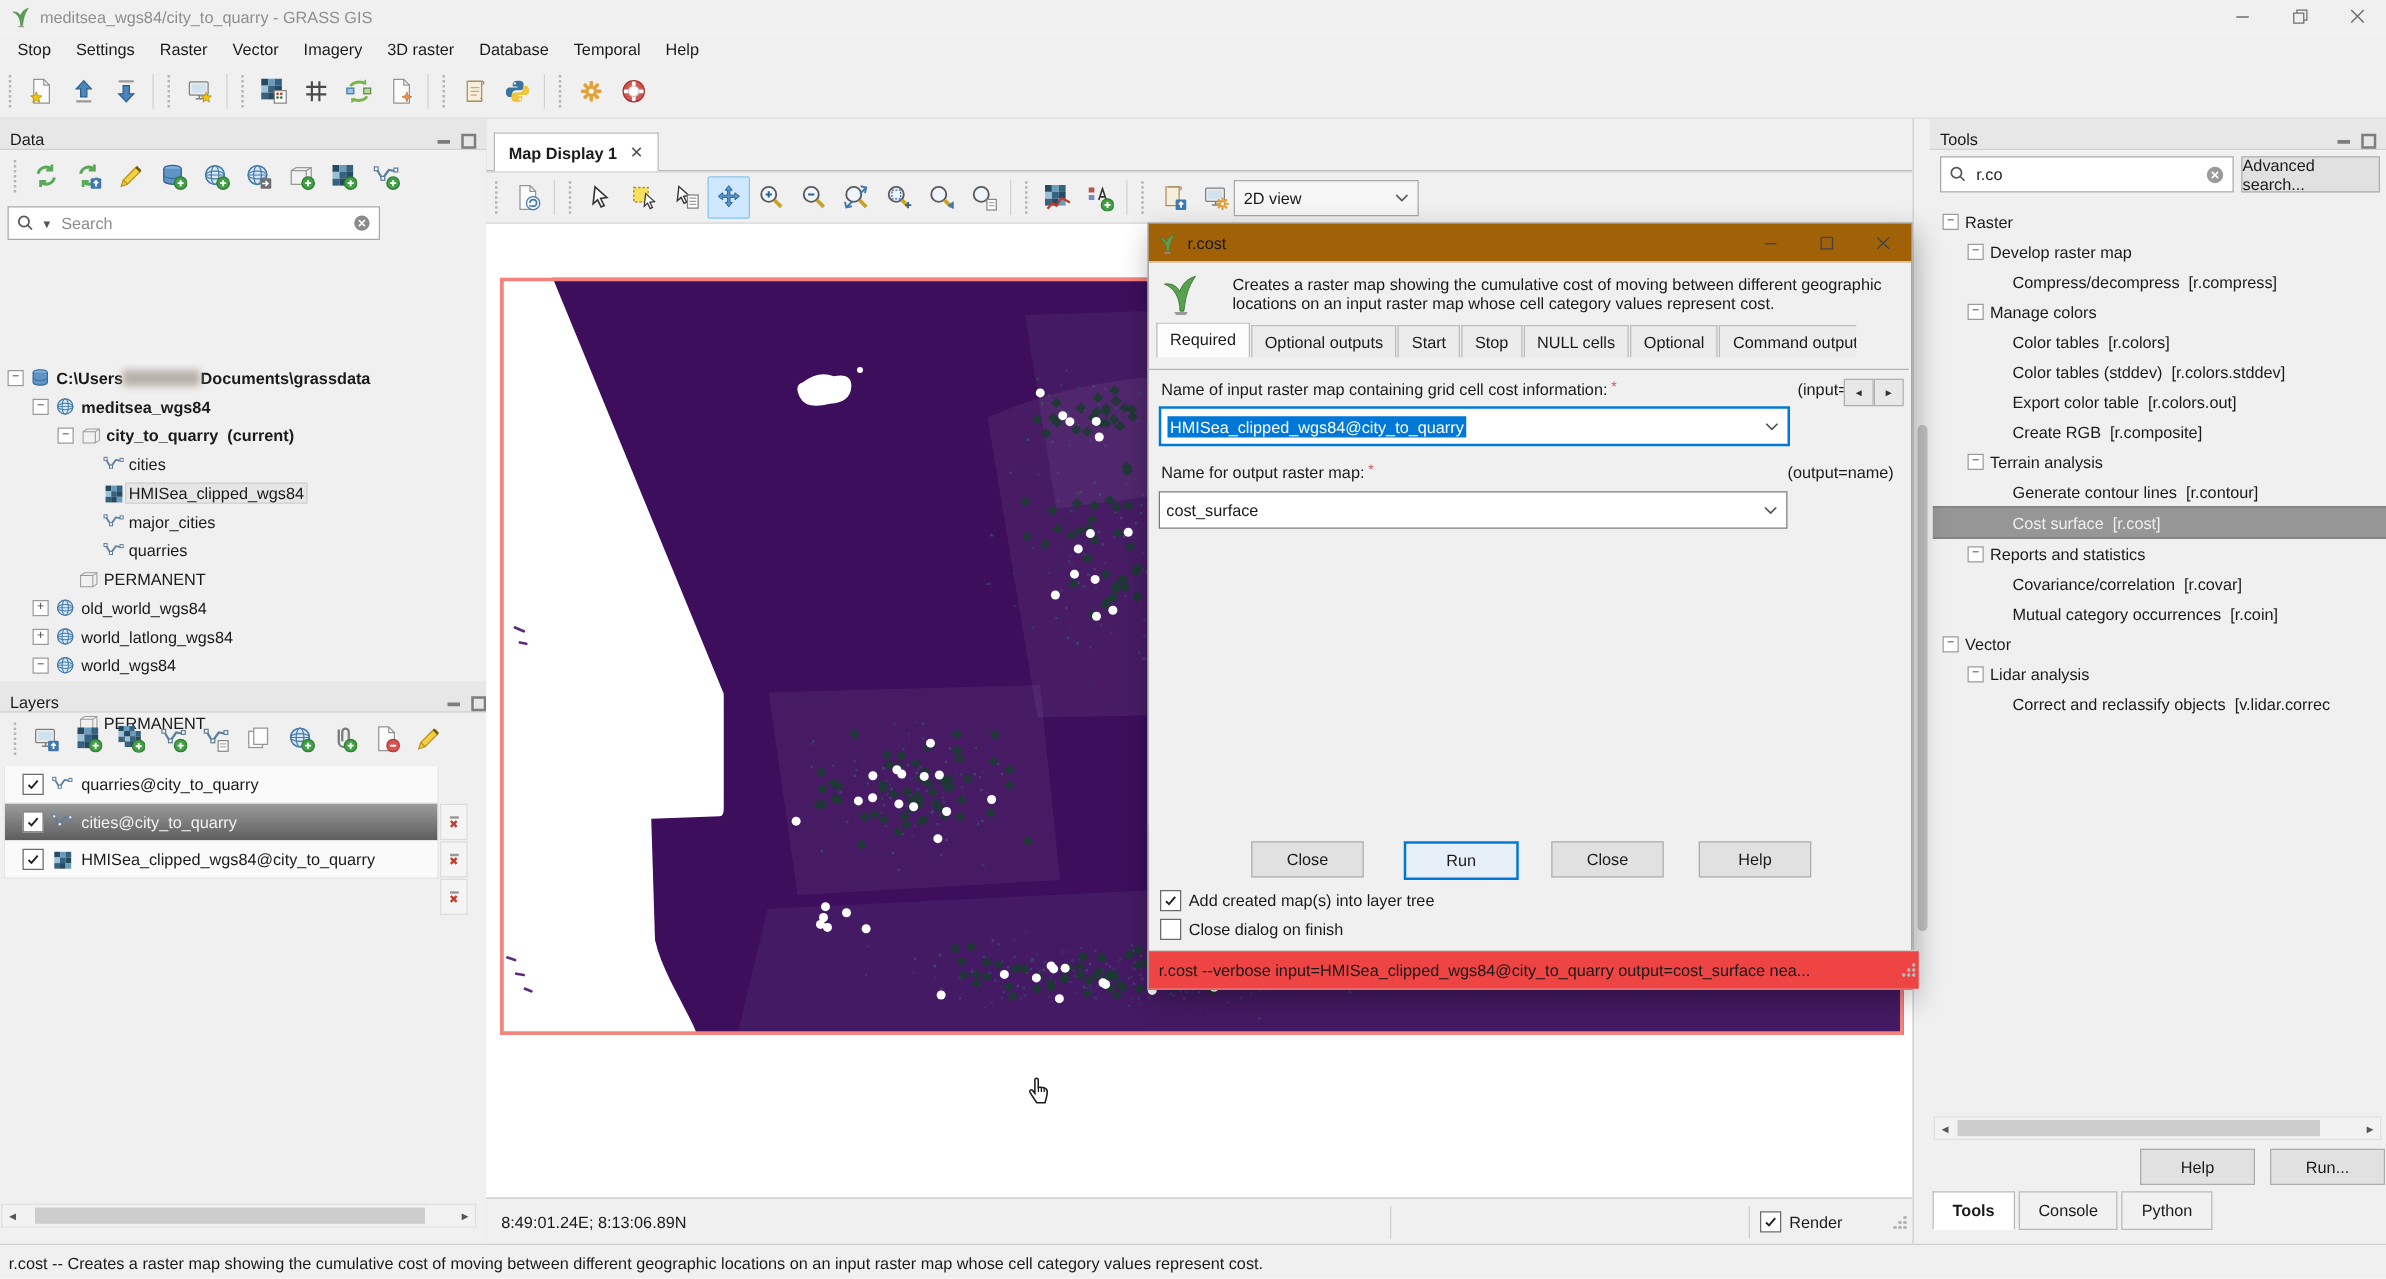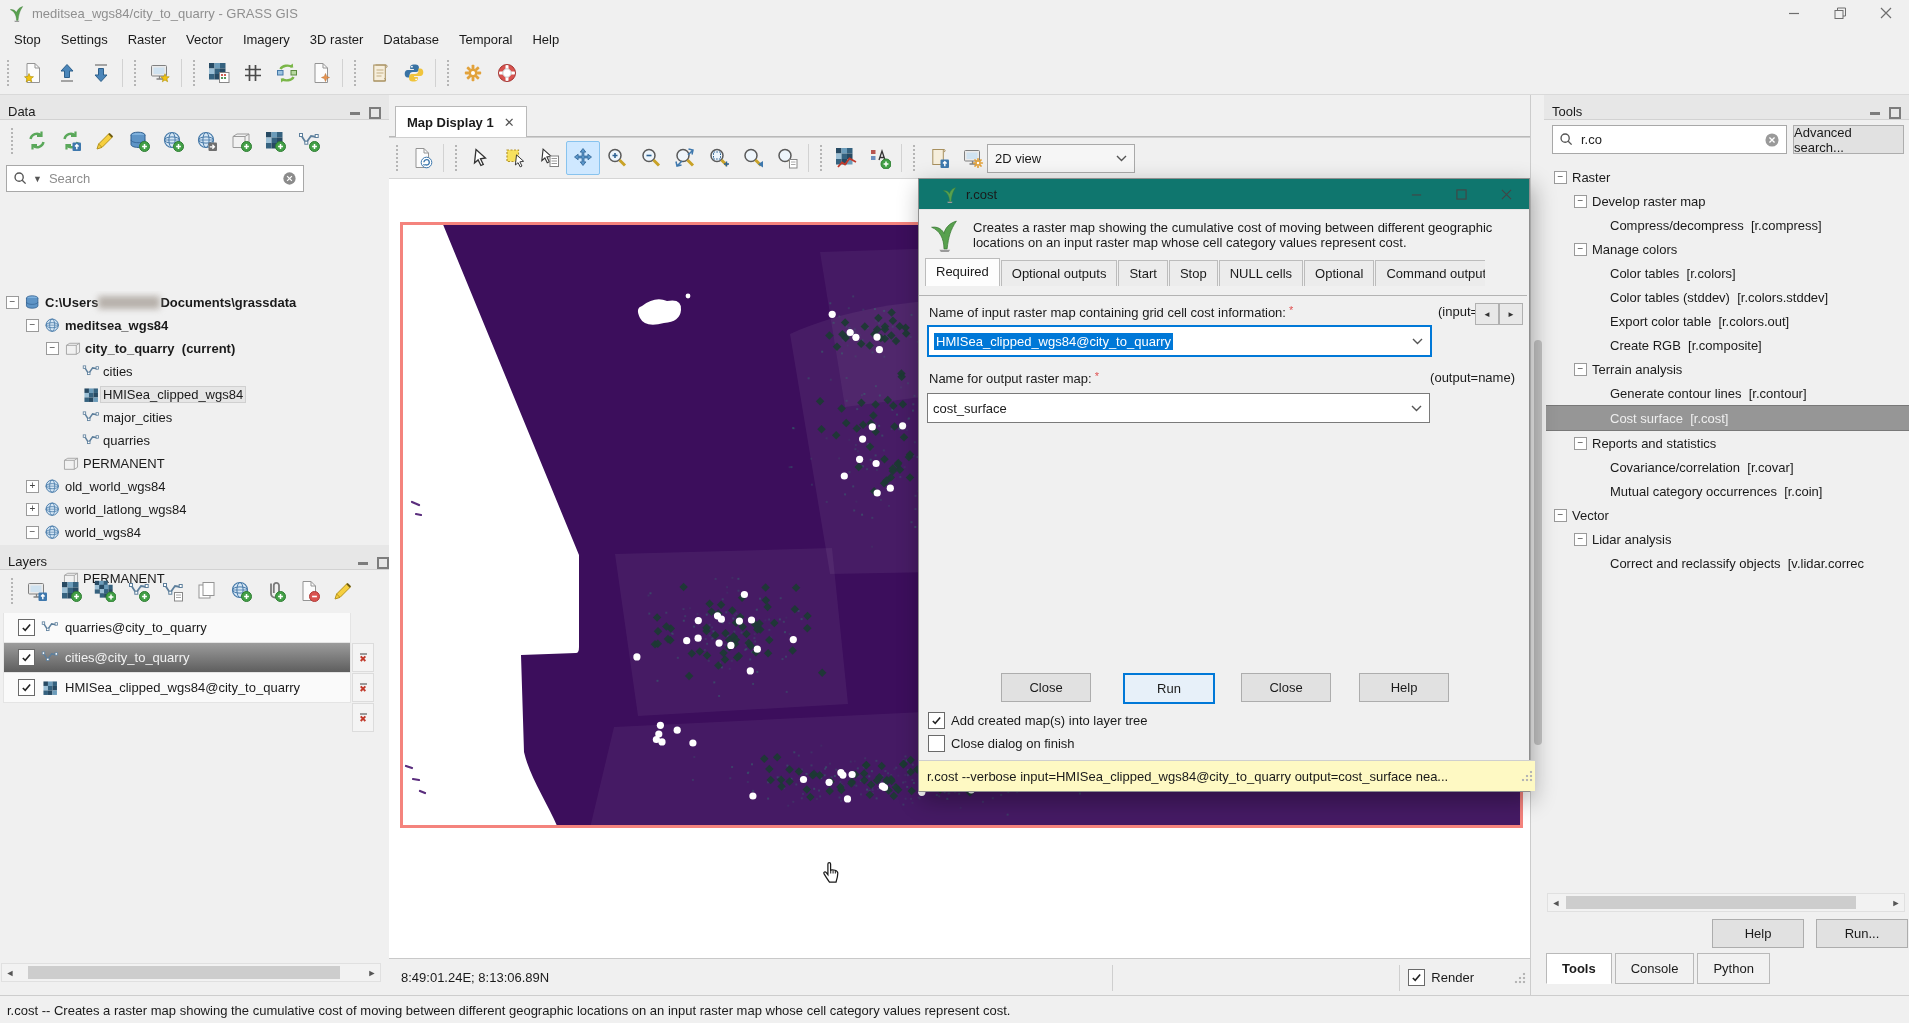--- a/index.html
+++ b/index.html
@@ -79,40 +79,40 @@
 .ttrow{display:flex;align-items:center;height:24px;white-space:pre}
 .ttrow.sel{background:#969696;color:#efefef;border-top:1px solid #787878;border-bottom:1px solid #787878}
 .btn{background:#e1e1e1;border:1px solid #adadad;display:flex;align-items:center;justify-content:center;font:inherit}
 .btn.primary{border:2px solid #0078d7;background:#e7f0f9}
 #toolsbtns{position:absolute;top:824px;left:0;width:365px}
 #toolstabs{position:absolute;left:2px;top:858px;display:flex;align-items:flex-end}
 .btab{padding:7px 15px;border:1px solid #b9b9b9;background:#f1f1f1;margin-right:3px}
 .btab.active{background:#fff;font-weight:bold;border-bottom:1px solid #fff}
 
 #dialog{position:absolute;left:918px;top:178px;width:610px;height:612px;background:#f0f0f0;border:1px solid #8f8f8f;box-shadow:3px 8px 22px rgba(0,0,0,.32);z-index:20}
-.dtitle{height:30px;background:#0f766e;display:flex;align-items:center;padding-left:22px;gap:8px;border-bottom:1px solid #e4e4e4}
+.dtitle{height:30px;background:#a16207;display:flex;align-items:center;padding-left:6px;gap:8px;border-bottom:1px solid #e4e4e4}
 .dwb{width:45px;height:30px;display:flex;align-items:center;justify-content:center;color:#444}
-.ddesc{display:flex;gap:12px;padding:8px 8px 6px 8px;align-items:center}
+.ddesc{display:flex;gap:25px;padding:8px 8px 6px 8px;align-items:center}
 .ddesc .lines{width:520px;overflow:hidden}
 .ddesc .ln{white-space:nowrap;overflow:hidden}
 #dtabs{position:relative;height:28px;display:flex;align-items:flex-end;padding-left:6px;width:560px;overflow:hidden}
 .dtab{padding:5px 10px;border:1px solid #bcbcbc;background:#ececec;margin-right:1px;white-space:nowrap;border-bottom:none}
 .dtab.active{background:#fdfdfd;font-weight:normal;padding-bottom:7px}
 .tabarrows{position:absolute;right:6px;top:124px;display:flex;z-index:21}
 .tabarrow{width:22px;height:20px;border:1px solid #b0b0b0;background:#e8e8e8;display:flex;align-items:center;justify-content:center;font-size:8px;color:#333}
 #dcontent{position:absolute;left:0;top:116px;width:608px;height:364px;border-top:1px solid #b3b3b3;background:#f0f0f0}
 .flabel{position:absolute;left:10px;white-space:nowrap}
 .fhint{position:absolute;right:12px;white-space:nowrap}
 .req{color:#e05252;font-size:11px;vertical-align:3px}
 .combo{position:absolute;left:8px;width:496px;height:28px;background:#fff;border:1px solid #7a7a7a;display:flex;align-items:center;padding-left:5px}
 .combo.focused{border:2px solid #0078d7}
 .combo .selval{background:#0078d7;color:#fff;padding:1px 2px}
 .combo .car{margin-left:auto;width:26px;display:flex;justify-content:center;color:#555}
 .dcheck{position:absolute;left:9px;display:flex;align-items:center;gap:6px}
-#dcmd{position:absolute;left:0;top:581px;width:608px;height:30px;background:#fef9c3;border-top:1px solid #cfcfcf;display:flex;align-items:center;padding-left:8px;white-space:nowrap;overflow:hidden}
+#dcmd{position:absolute;left:0;top:581px;width:608px;height:30px;background:#ef4444;border-top:1px solid #cfcfcf;display:flex;align-items:center;padding-left:8px;white-space:nowrap;overflow:hidden}
 
 #statusbar{position:absolute;left:0;top:995px;width:1909px;height:28px;background:#f0f0f0;border-top:1px solid #cdcdcd;display:flex;align-items:center;padding-left:7px}
 </style>
 </head>
 <body>
 
 <div id="titlebar">
   <span class="appicon ticon" id="appicon">
       <svg viewBox="0 0 22 22">
         <path d="M11 20C11 13 8 8 3 6c6-1 8 4 8 4S12 4 19 2c-4 6-5 10-6 18z" fill="#58a14e" stroke="#3c7a36" stroke-width=".5"></path>

